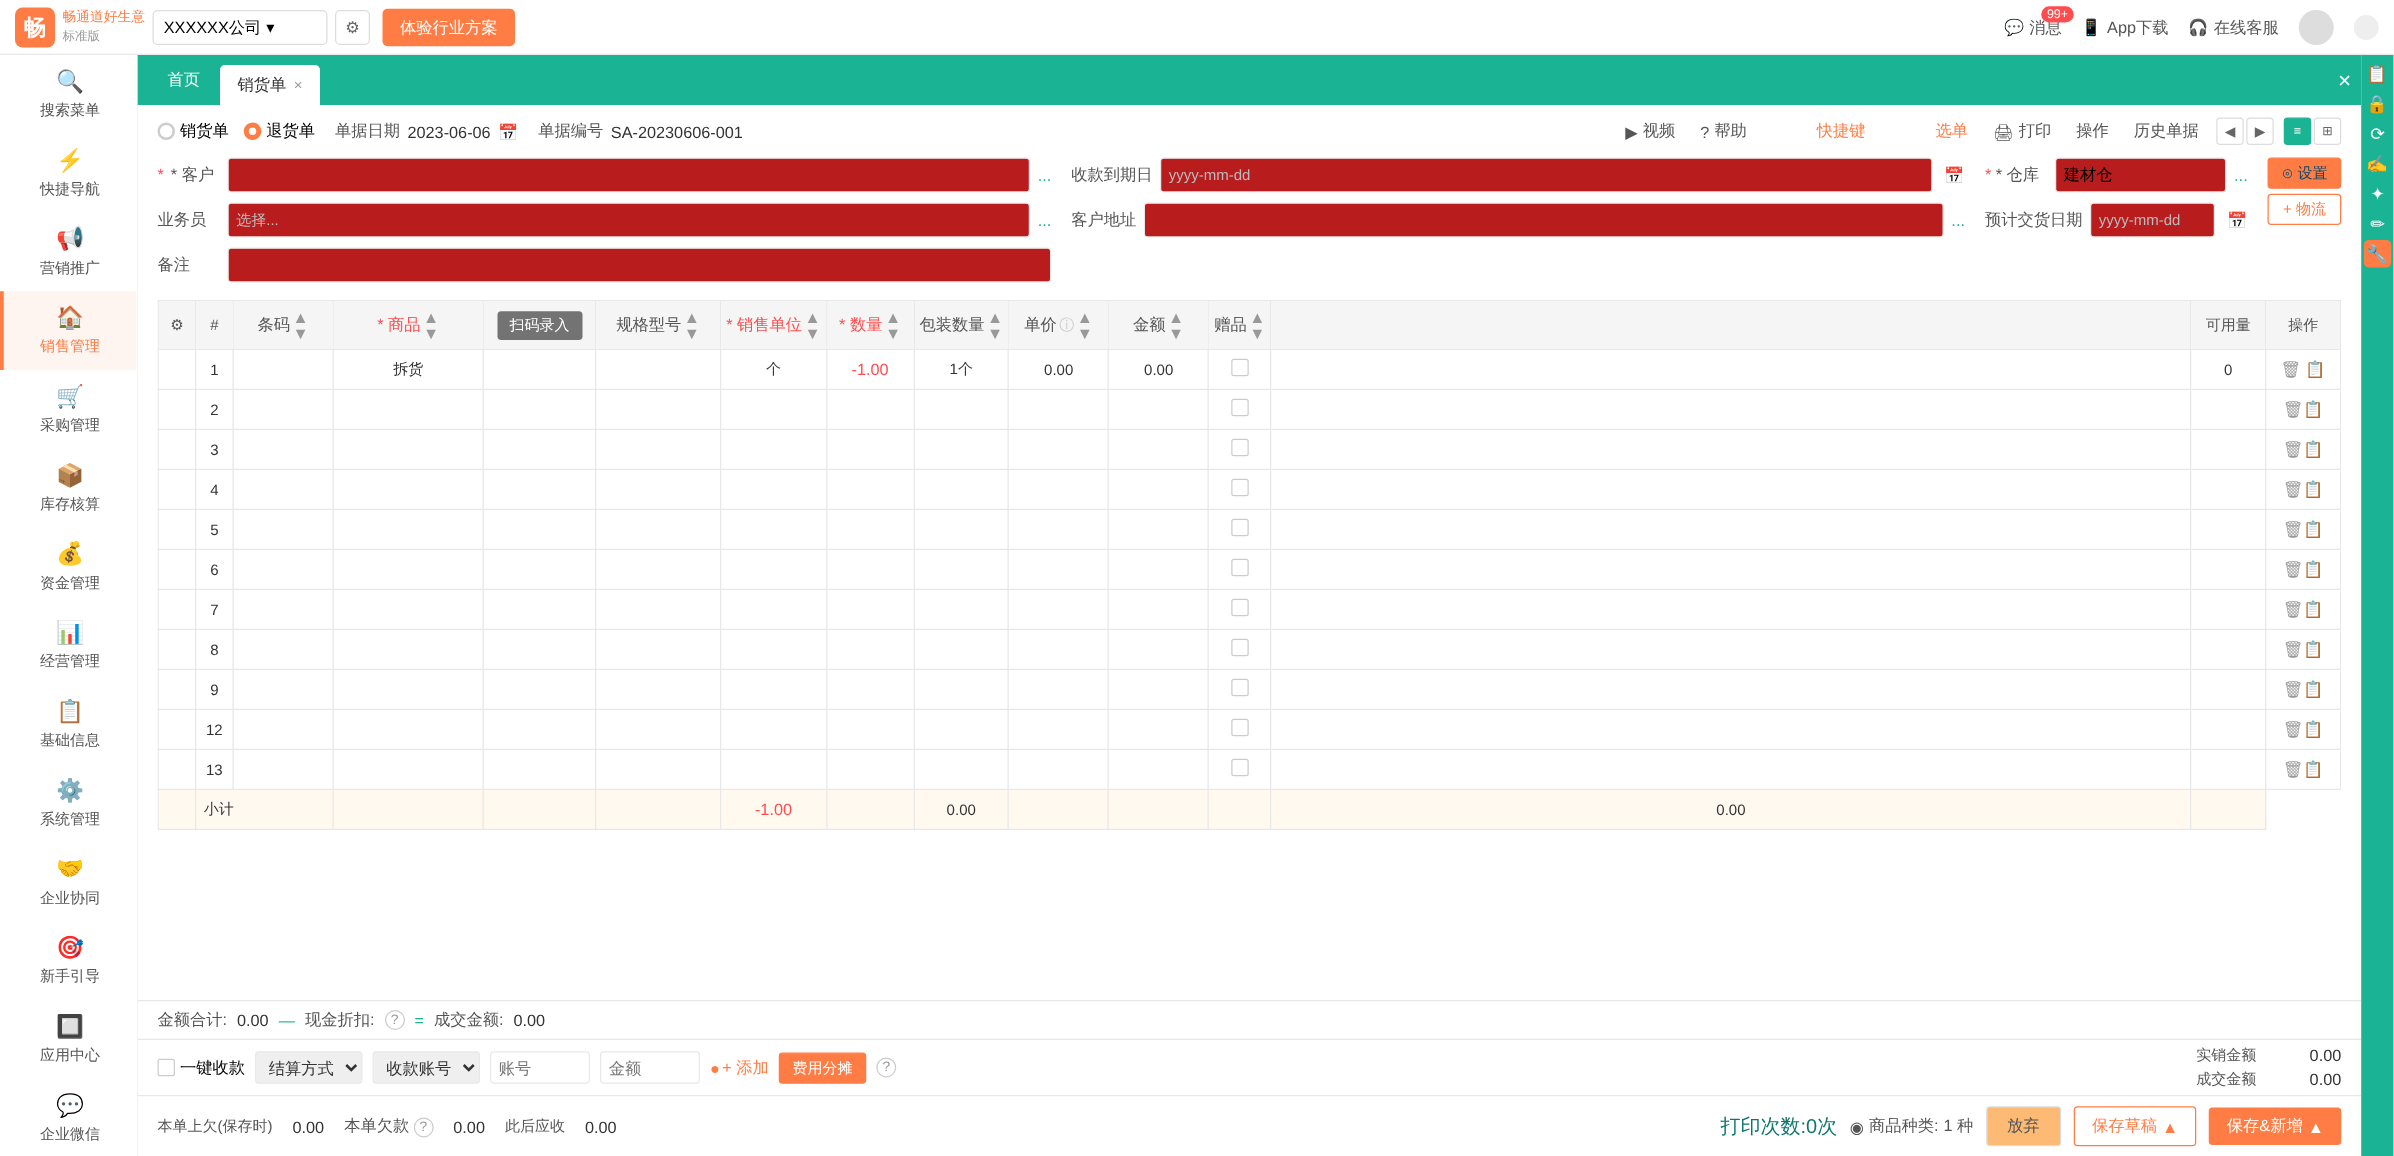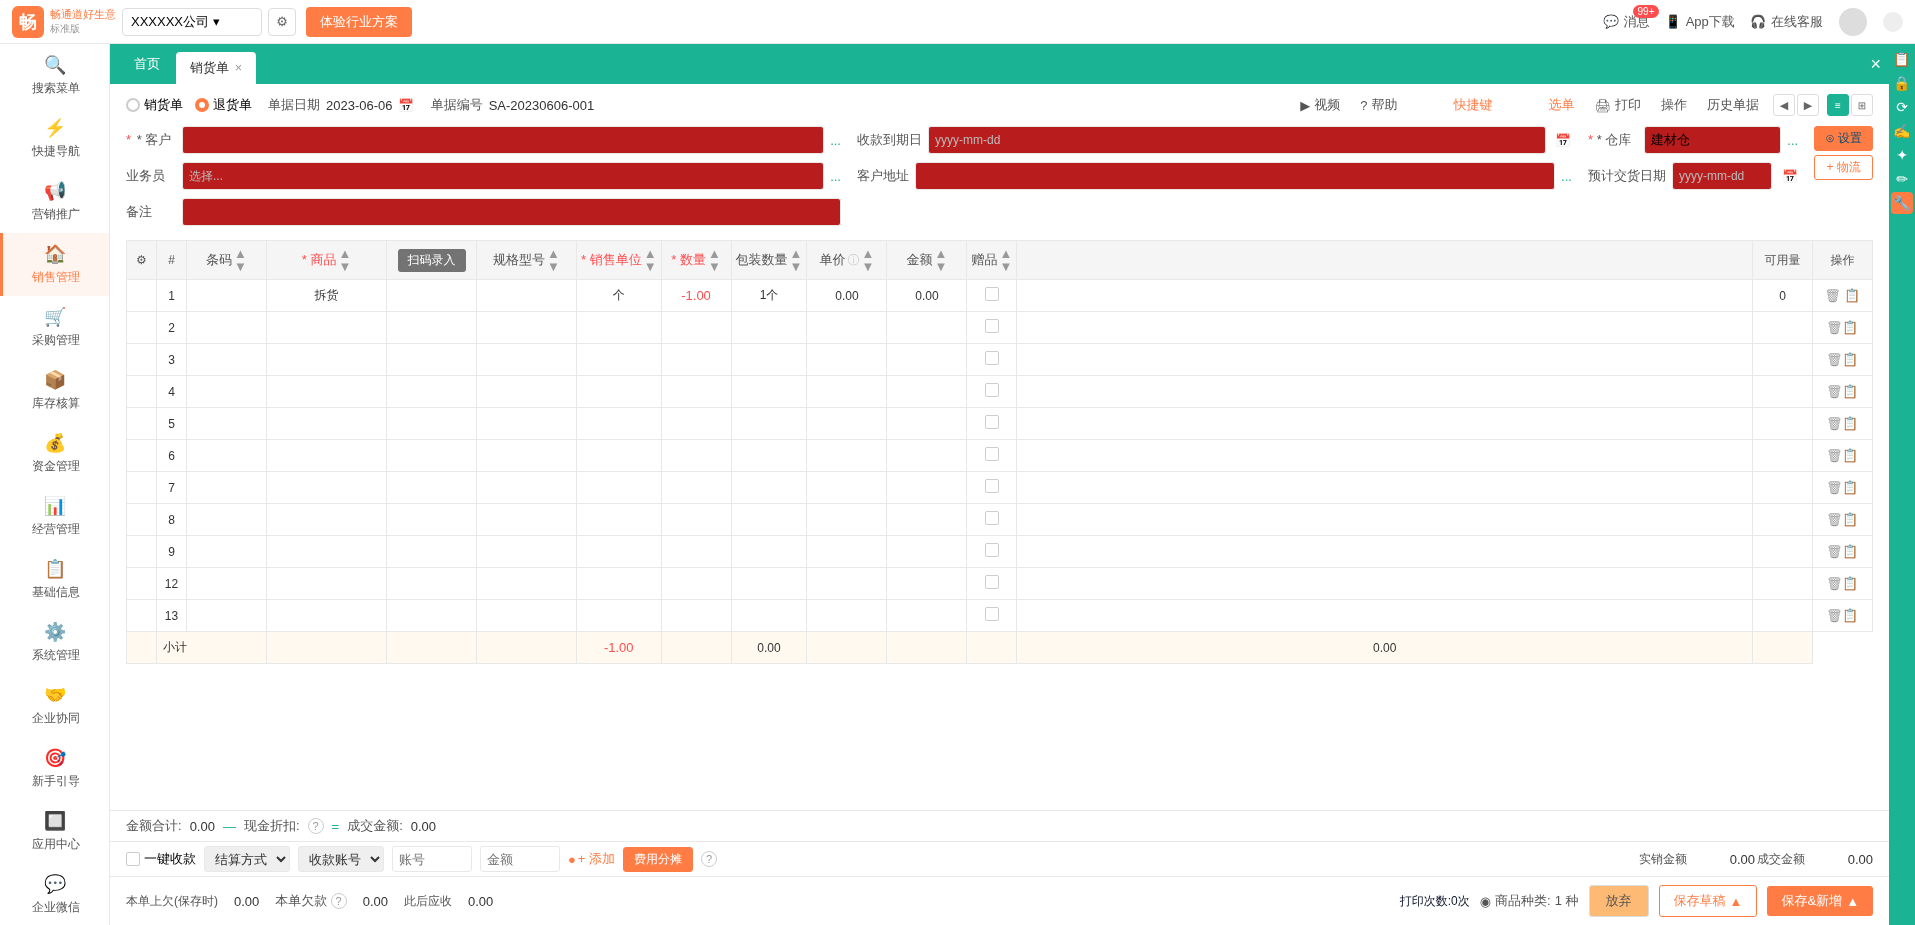--- a/index.html
+++ b/index.html
@@ -104,31 +104,31 @@
     .question-icon { width: 16px; height: 16px; border-radius: 50%; border: 1px solid #ccc; display: flex; align-items: center; justify-content: center; font-size: 11px; color: #999; cursor: pointer; }
 
     
     .payment-bar { background: #fff; padding: 4px 16px; border-top: 1px solid #e8e8e8; display: flex; align-items: center; gap: 8px; flex-shrink: 0; }
     .payment-check { display: flex; align-items: center; gap: 4px; cursor: pointer; }
     .pay-select { border: 1px solid #e8e8e8; border-radius: 3px; padding: 2px 6px; color: #333; height: 26px; }
     .pay-input { border: 1px solid #e8e8e8; border-radius: 3px; padding: 2px 6px; width: 80px; height: 26px; color: #bbb; }
     .add-btn { color: #ff7d45; cursor: pointer; display: flex; align-items: center; gap: 2px; }
     .expense-btn { border: 1px solid #ff7d45; color: #ff7d45; background: #fff; border-radius: 3px; padding: 3px 10px; cursor: pointer; font-size: 12px; }
     .expense-btn.active { background: #ff7d45; color: white; }
-    .right-summary { margin-left: auto; display: flex; flex-direction: row; gap: 2px; }
+    .right-summary { margin-left: auto; display: flex; flex-direction: column; gap: 2px; }
     .right-summary-row { display: flex; align-items: center; gap: 8px; }
     .right-summary-label { color: #555; font-size: 12px; }
     .right-summary-value { color: #333; font-size: 13px; font-weight: 500; min-width: 60px; text-align: right; }
 
     
     .footer-bar { background: #fff; padding: 8px 16px; border-top: 1px solid #e8e8e8; display: flex; align-items: center; gap: 16px; flex-shrink: 0; }
     .footer-text { color: #555; font-size: 12px; }
     .footer-value { color: #333; font-weight: 500; }
     .footer-right { margin-left: auto; display: flex; align-items: center; gap: 10px; }
-    .print-info { color: #0f172a; font-size: 12px; }
+    .print-info { color: #0f766e; font-size: 16px; }
     .product-type { color: #555; font-size: 12px; display: flex; align-items: center; gap: 4px; }
     .discard-btn { border: 1px solid #ddd; background: #fdba74; color: #555; border-radius: 3px; padding: 6px 16px; cursor: pointer; }
     .save-draft-btn { border: 1px solid #ff7d45; background: #fff; color: #ff7d45; border-radius: 3px; padding: 6px 14px; cursor: pointer; display: flex; align-items: center; gap: 4px; }
     .save-new-btn { background: #ff7d45; color: white; border: none; border-radius: 3px; padding: 6px 14px; cursor: pointer; display: flex; align-items: center; gap: 4px; }
 
     
     .right-sidebar { width: 26px; background: #1ab394; display: flex; flex-direction: column; align-items: center; padding: 4px 0; gap: 2px; flex-shrink: 0; }
     .right-sidebar-btn { width: 22px; height: 22px; display: flex; align-items: center; justify-content: center; color: white; cursor: pointer; font-size: 14px; border-radius: 3px; }
 
     

